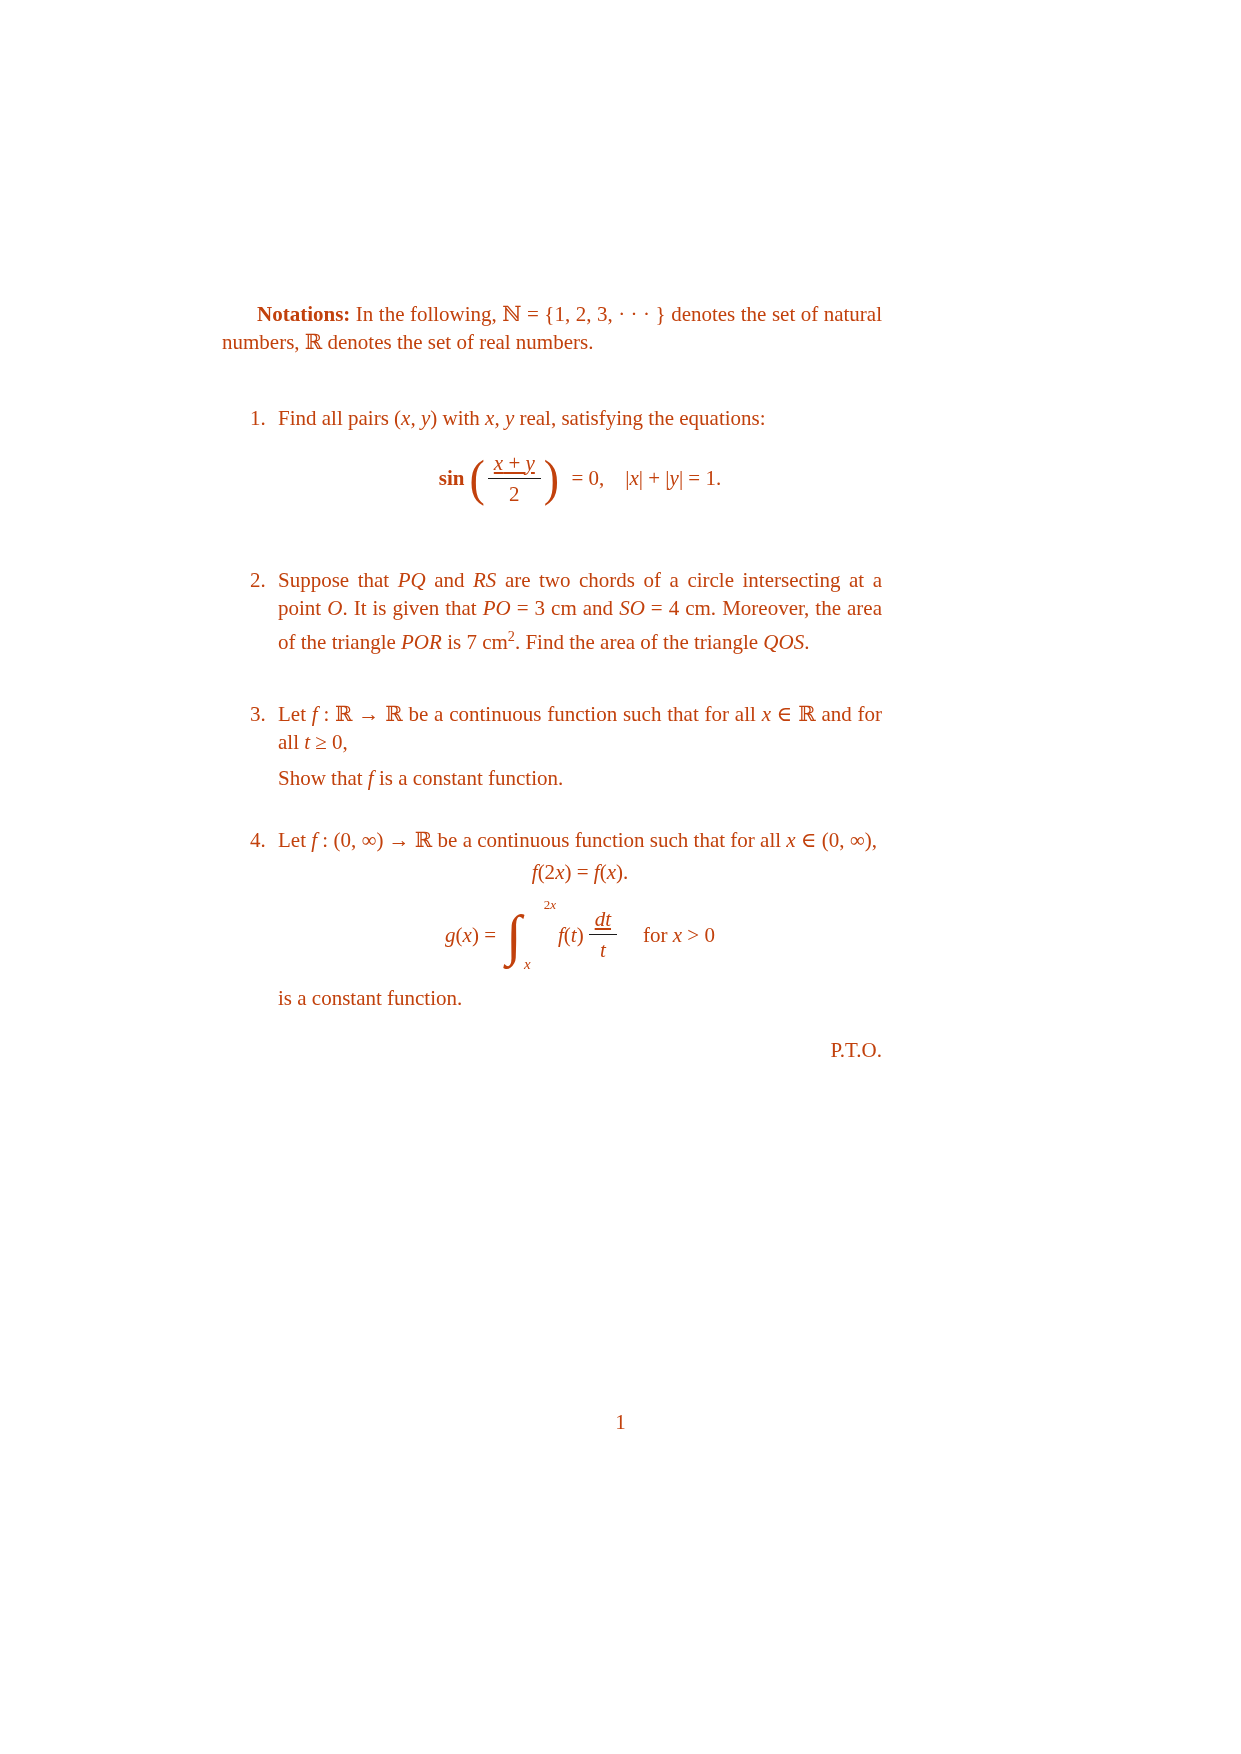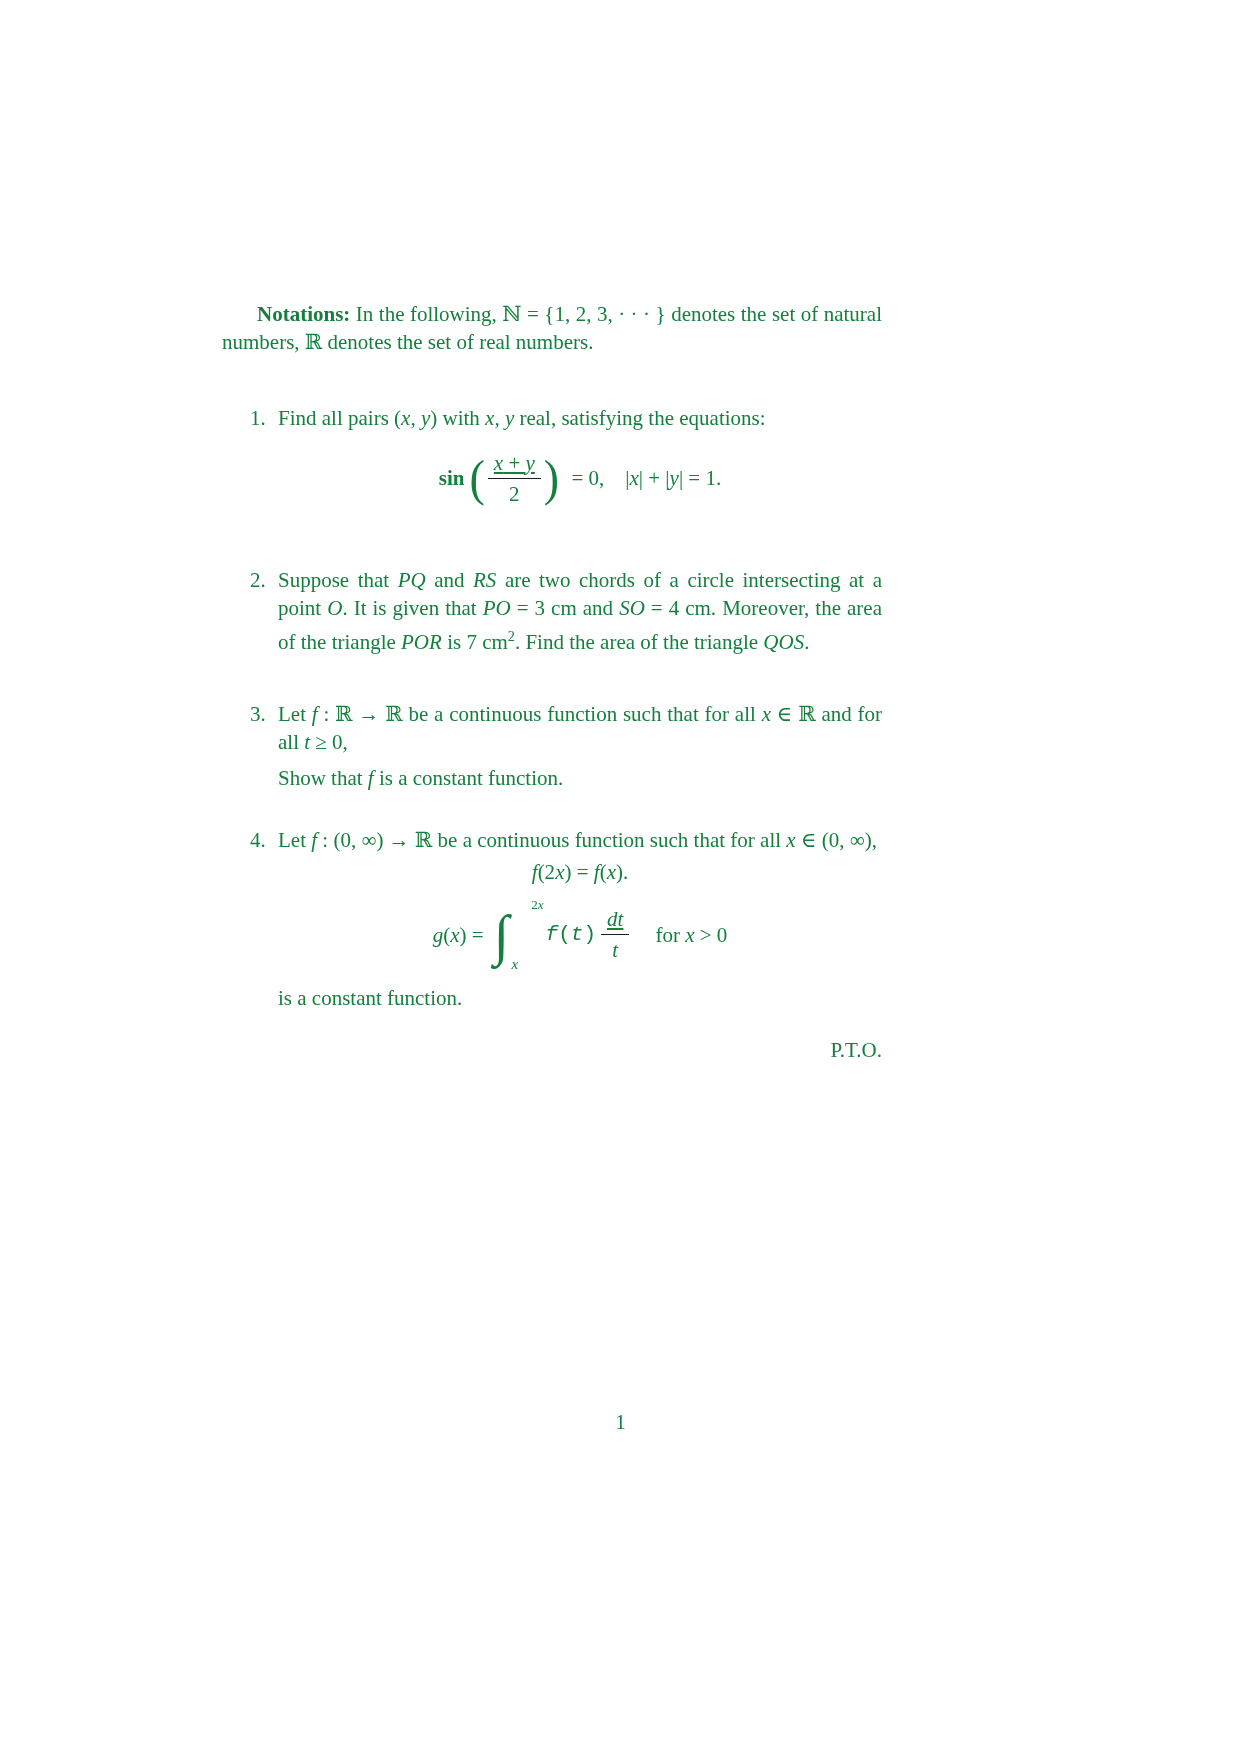--- a/index.html
+++ b/index.html
@@ -2,21 +2,21 @@
 <html><head>
 <meta charset="utf-8">
 <style>
   html,body { margin:0; padding:0; background:#ffffff; }
   .page {
     position:relative;
     width:1241px; height:1671px;
     background:#ffffff;
     font-family:"Liberation Serif","DejaVu Serif",serif;
     font-size:21px; line-height:28px;
-    color:#15803d;
+    color:#c2410c;
     overflow:hidden;
   }
   .content { position:absolute; left:222px; top:300px; width:660px; }
   p { margin:0; }
   .para { text-align:justify; }
   .indent { text-indent:35px; }
 
   .item { position:relative; padding-left:56px; text-align:justify; }
   .item-num { position:absolute; left:28px; top:0; }
 
@@ -51,21 +51,21 @@
 
   .frac { display:inline-block; text-align:center; vertical-align:middle; margin:0 2px; }
   .frac .fnum { display:block; padding:0 6px 2px; line-height:26px;text-decoration:underline; }
   .frac .fden { display:block; border-top:1.3px solid #1c1c1c; padding:2px 6px 0; line-height:26px; }
 
   .intwrap { position:relative; display:inline-block; width:52px; height:68px; margin:0 4px 0 6px; }
   .int-sign { position:absolute; left:4px; top:50%; transform:translateY(-50%); font-size:56px; line-height:1; }
   .int-sup { position:absolute; right:-2px; top:-3px; font-size:13px; line-height:1; }
   .int-sub { position:absolute; left:22px; bottom:-3px; font-size:15px; line-height:1; }
 
-  .integrand { margin-right:3px;font-family:Liberation Mono, monospace; }
+  .integrand { margin-right:3px; }
   .eqtail { margin-left:24px; white-space:pre-wrap; }
 
   .pto { margin-top:24px; text-align:right; }
   .pagenum { position:absolute; top:1408px; left:0; width:100%; text-align:center; }
 </style>
 </head>
 <body>
 
 <div class="page">
   <div class="content">

